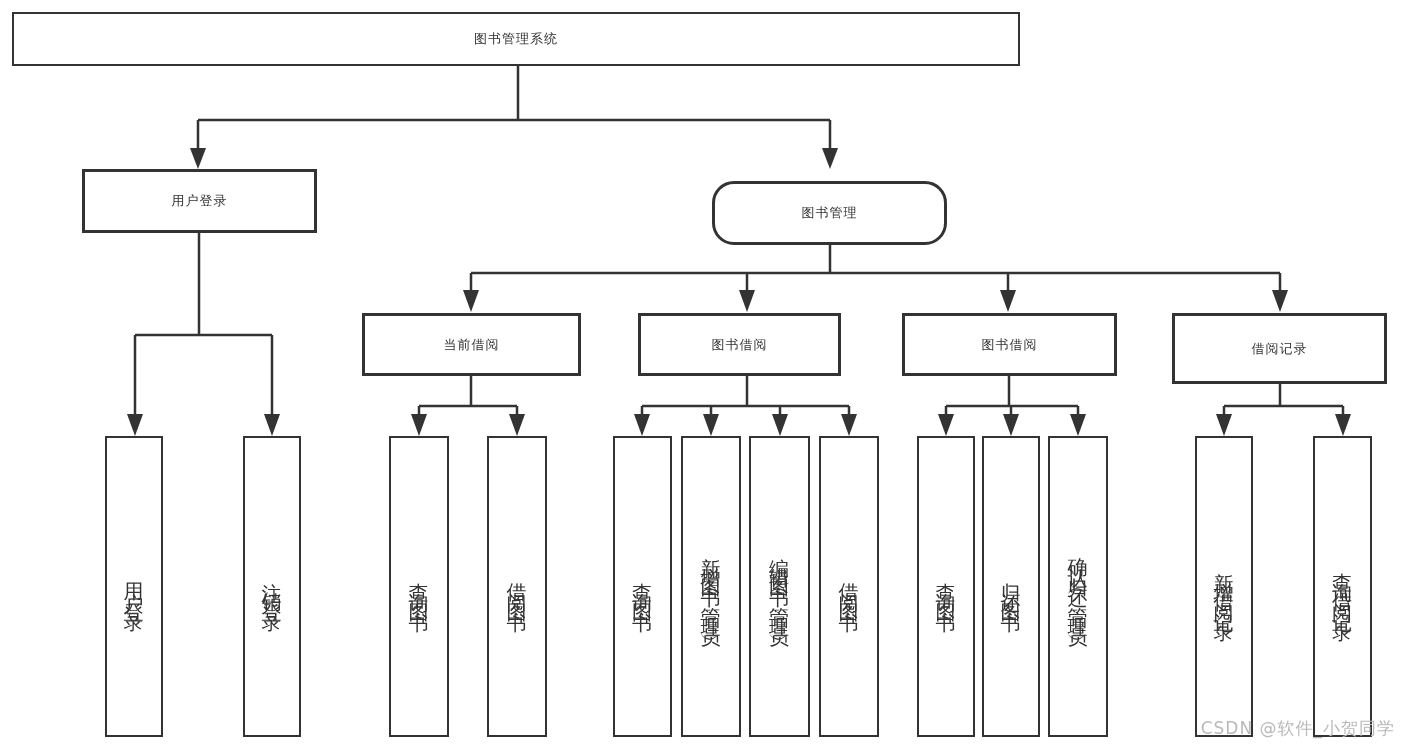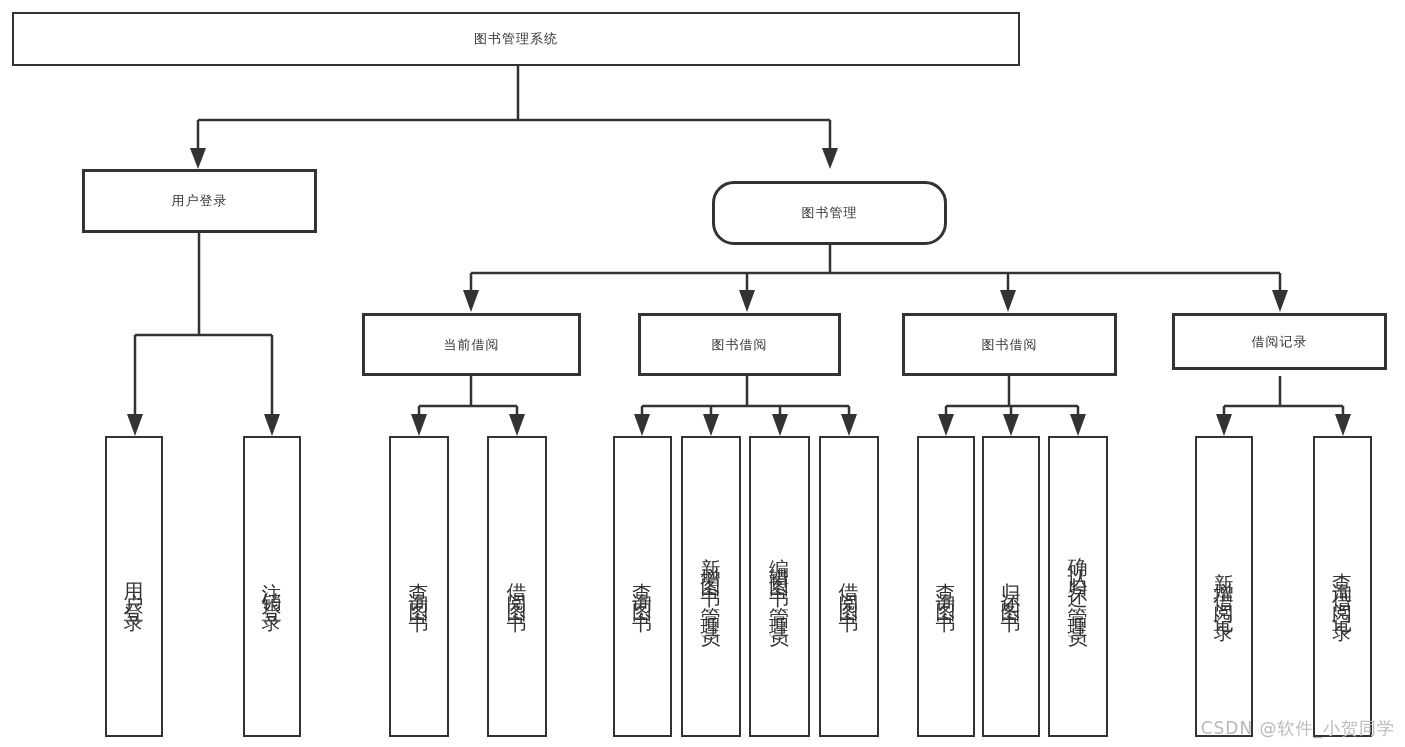--- a/index.html
+++ b/index.html
@@ -86,21 +86,21 @@
 
   <div class="box" style="left:362px;top:313px;width:219px;height:63px;">
     <span>当前借阅</span>
   </div>
   <div class="box" style="left:638px;top:313px;width:203px;height:63px;">
     <span>图书借阅</span>
   </div>
   <div class="box" style="left:902px;top:313px;width:215px;height:63px;">
     <span>图书借阅</span>
   </div>
-  <div class="box" style="left:1172px;top:313px;width:215px;height:57px;">
+  <div class="box" style="left:1172px;top:313px;width:215px;height:71px;">
     <span>借阅记录</span>
   </div>
 
   <div class="vbox" style="left:105px;top:436px;width:58px;height:301px;">
     <span>用户登录</span>
   </div>
   <div class="vbox" style="left:243px;top:436px;width:58px;height:301px;">
     <span>注销登录</span>
   </div>
 

